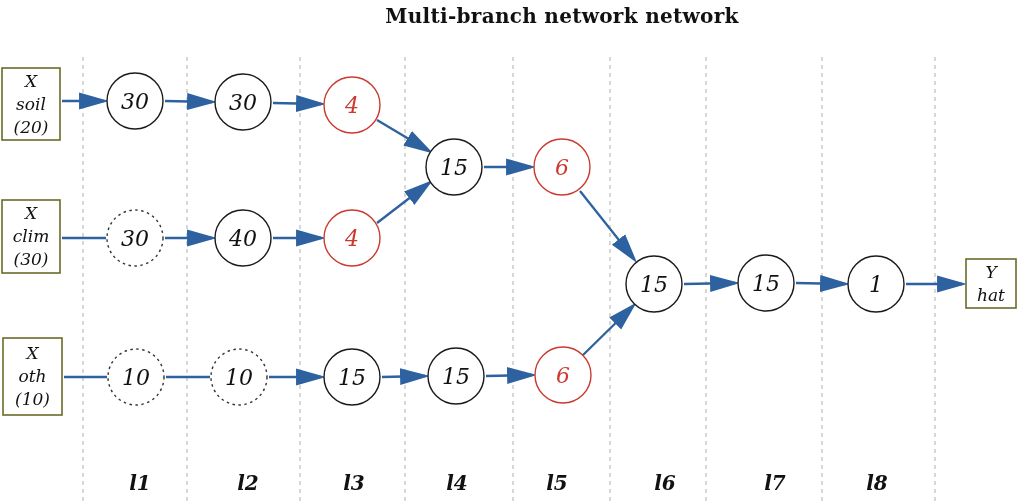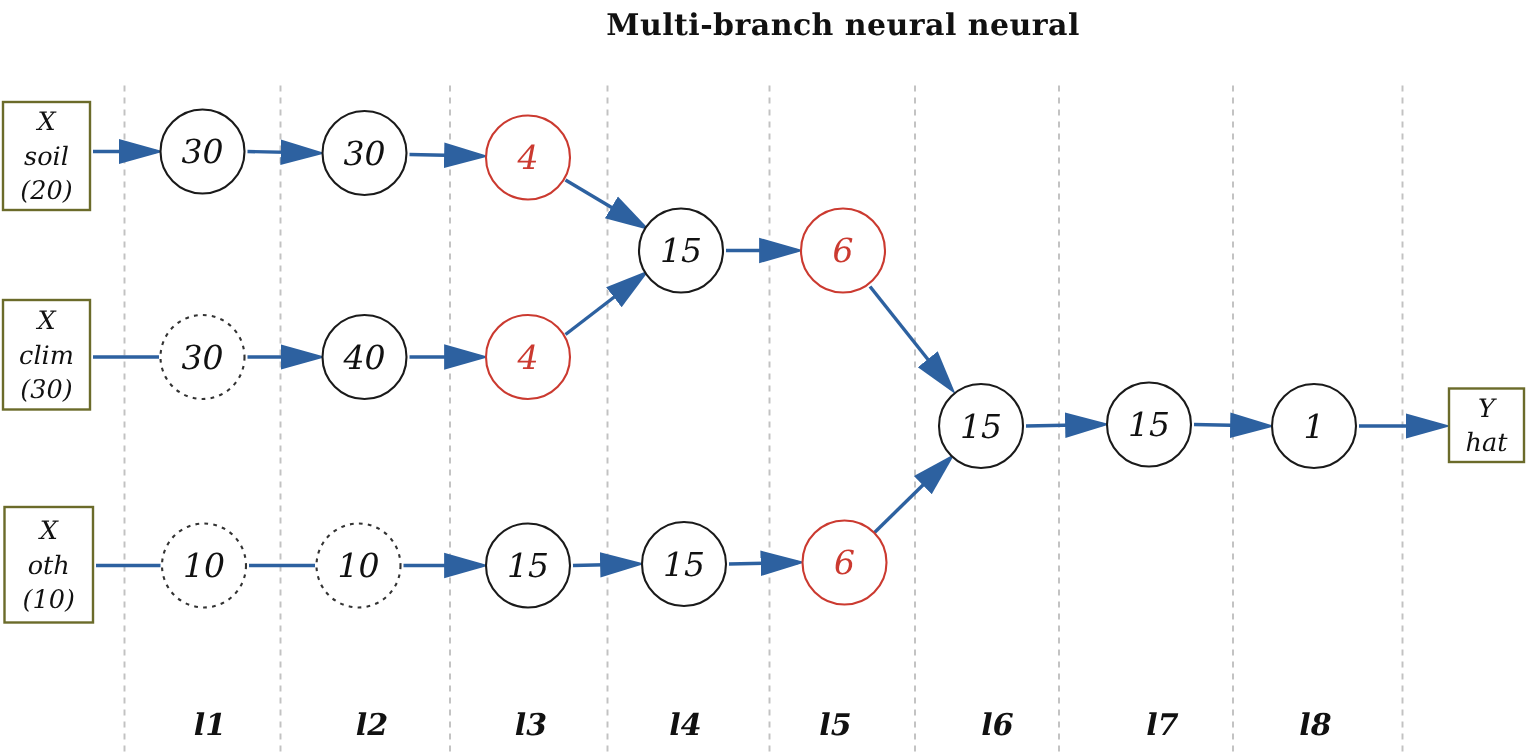--- a/index.html
+++ b/index.html
@@ -15,21 +15,21 @@
     text-align:center;
     font-size:20px;font-weight:bold;color:#111111;
     letter-spacing:0.3px;
   }
   svg{position:absolute;top:0;left:0;}
 </style>
 </head>
 <body>
 
 <div class="canvas">
-  <div class="title">Multi-branch neural neural</div>
+  <div class="title">Multi-branch network network</div>
   <svg id="net-svg" width="1024" height="502" viewBox="0 0 1024 502" xmlns="http://www.w3.org/2000/svg">
       <defs>
         <marker id="ah" viewBox="0 0 12 8" refX="10" refY="4" markerWidth="13" markerHeight="9" orient="auto">
           <path d="M0,0.6 L12,4 L0,7.4 Z" fill="#2d61a0"></path>
         </marker>
       </defs>
       <line x1="83" y1="57" x2="83" y2="502" stroke="#c2c2c2" stroke-width="1.3" stroke-dasharray="4 4"></line>
       <line x1="187" y1="57" x2="187" y2="502" stroke="#c2c2c2" stroke-width="1.3" stroke-dasharray="4 4"></line>
       <line x1="300" y1="57" x2="300" y2="502" stroke="#c2c2c2" stroke-width="1.3" stroke-dasharray="4 4"></line>
       <line x1="405" y1="57" x2="405" y2="502" stroke="#c2c2c2" stroke-width="1.3" stroke-dasharray="4 4"></line>

